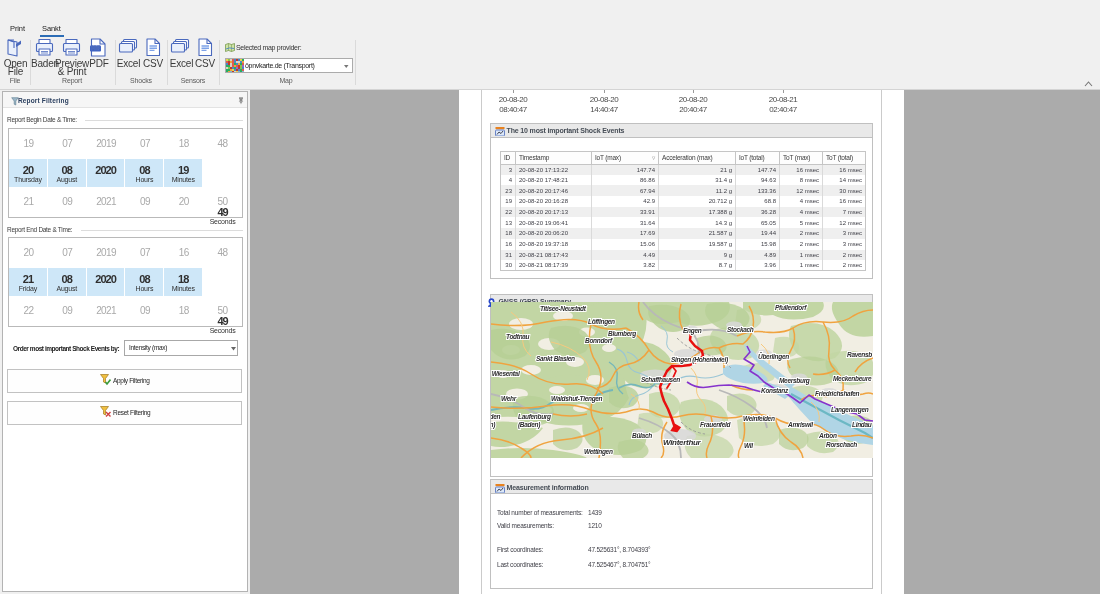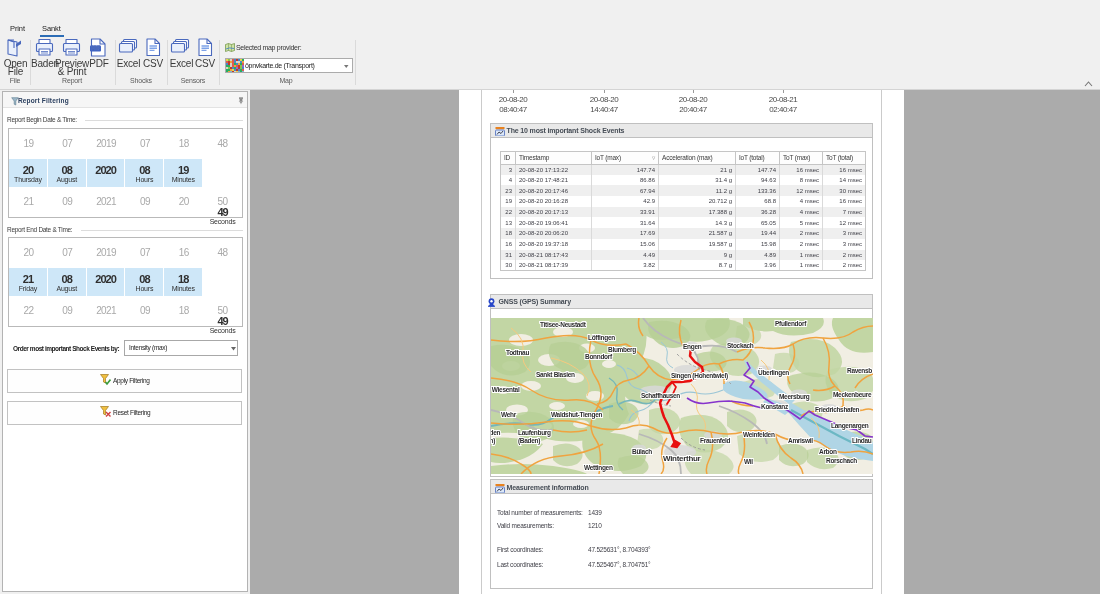--- a/index.html
+++ b/index.html
@@ -496,21 +496,21 @@
 
       <div class="sechead" style="top:204px;"></div>
       <svg class="abs" style="left:28px; top:207.5px;" width="9" height="9" viewBox="0 0 9 9">
         <circle cx="4.5" cy="3.2" r="2.9" fill="#2746c8"></circle>
         <circle cx="4.5" cy="3.2" r="1.2" fill="#fff"></circle>
         <path d="M1.5,8.5 L3,5.8 H6 L7.5,8.5 Z" fill="#2746c8"></path>
         <rect x="1" y="7.6" width="7" height="1.2" fill="#2746c8"></rect>
       </svg>
       <div class="secheadtext" style="left:39.5px; top:208px;">GNSS (GPS) Summary</div>
       <div class="secbody" style="top:218.5px; height:168.5px;"></div>
-      <div id="mapholder" class="abs" style="left:31.5px; top:228px; width:382px; height:156px;">
+      <div id="mapholder" class="abs" style="left:31.5px; top:212px; width:382px; height:156px;font-style:italic;">
       <svg width="382" height="156" viewBox="0 0 382 156">
         <rect width="382" height="156" fill="#f1eee3"></rect>
         <g fill="#c2d6a4">
           <path d="M0,0 H152 Q162,28 144,52 Q128,74 138,96 Q130,112 112,118 Q80,128 52,120 Q24,112 0,116 Z"></path>
           <path d="M0,120 Q30,118 52,126 Q42,140 20,144 Q8,146 0,144 Z"></path>
           <path d="M0,148 Q30,144 62,148 Q90,152 96,156 H0 Z"></path>
           <path d="M128,0 H238 Q242,12 228,19 Q205,28 188,20 Q162,26 152,15 Q138,10 128,0 Z"></path>
           <path d="M252,0 H332 Q336,9 322,15 Q298,21 282,13 Q266,15 252,7 Z"></path>
           <path d="M342,0 H382 V34 Q358,38 348,22 Q338,8 342,0 Z"></path>
           <path d="M52,78 Q88,66 108,82 Q128,96 112,112 Q92,126 68,117 Q48,106 52,78 Z"></path>

